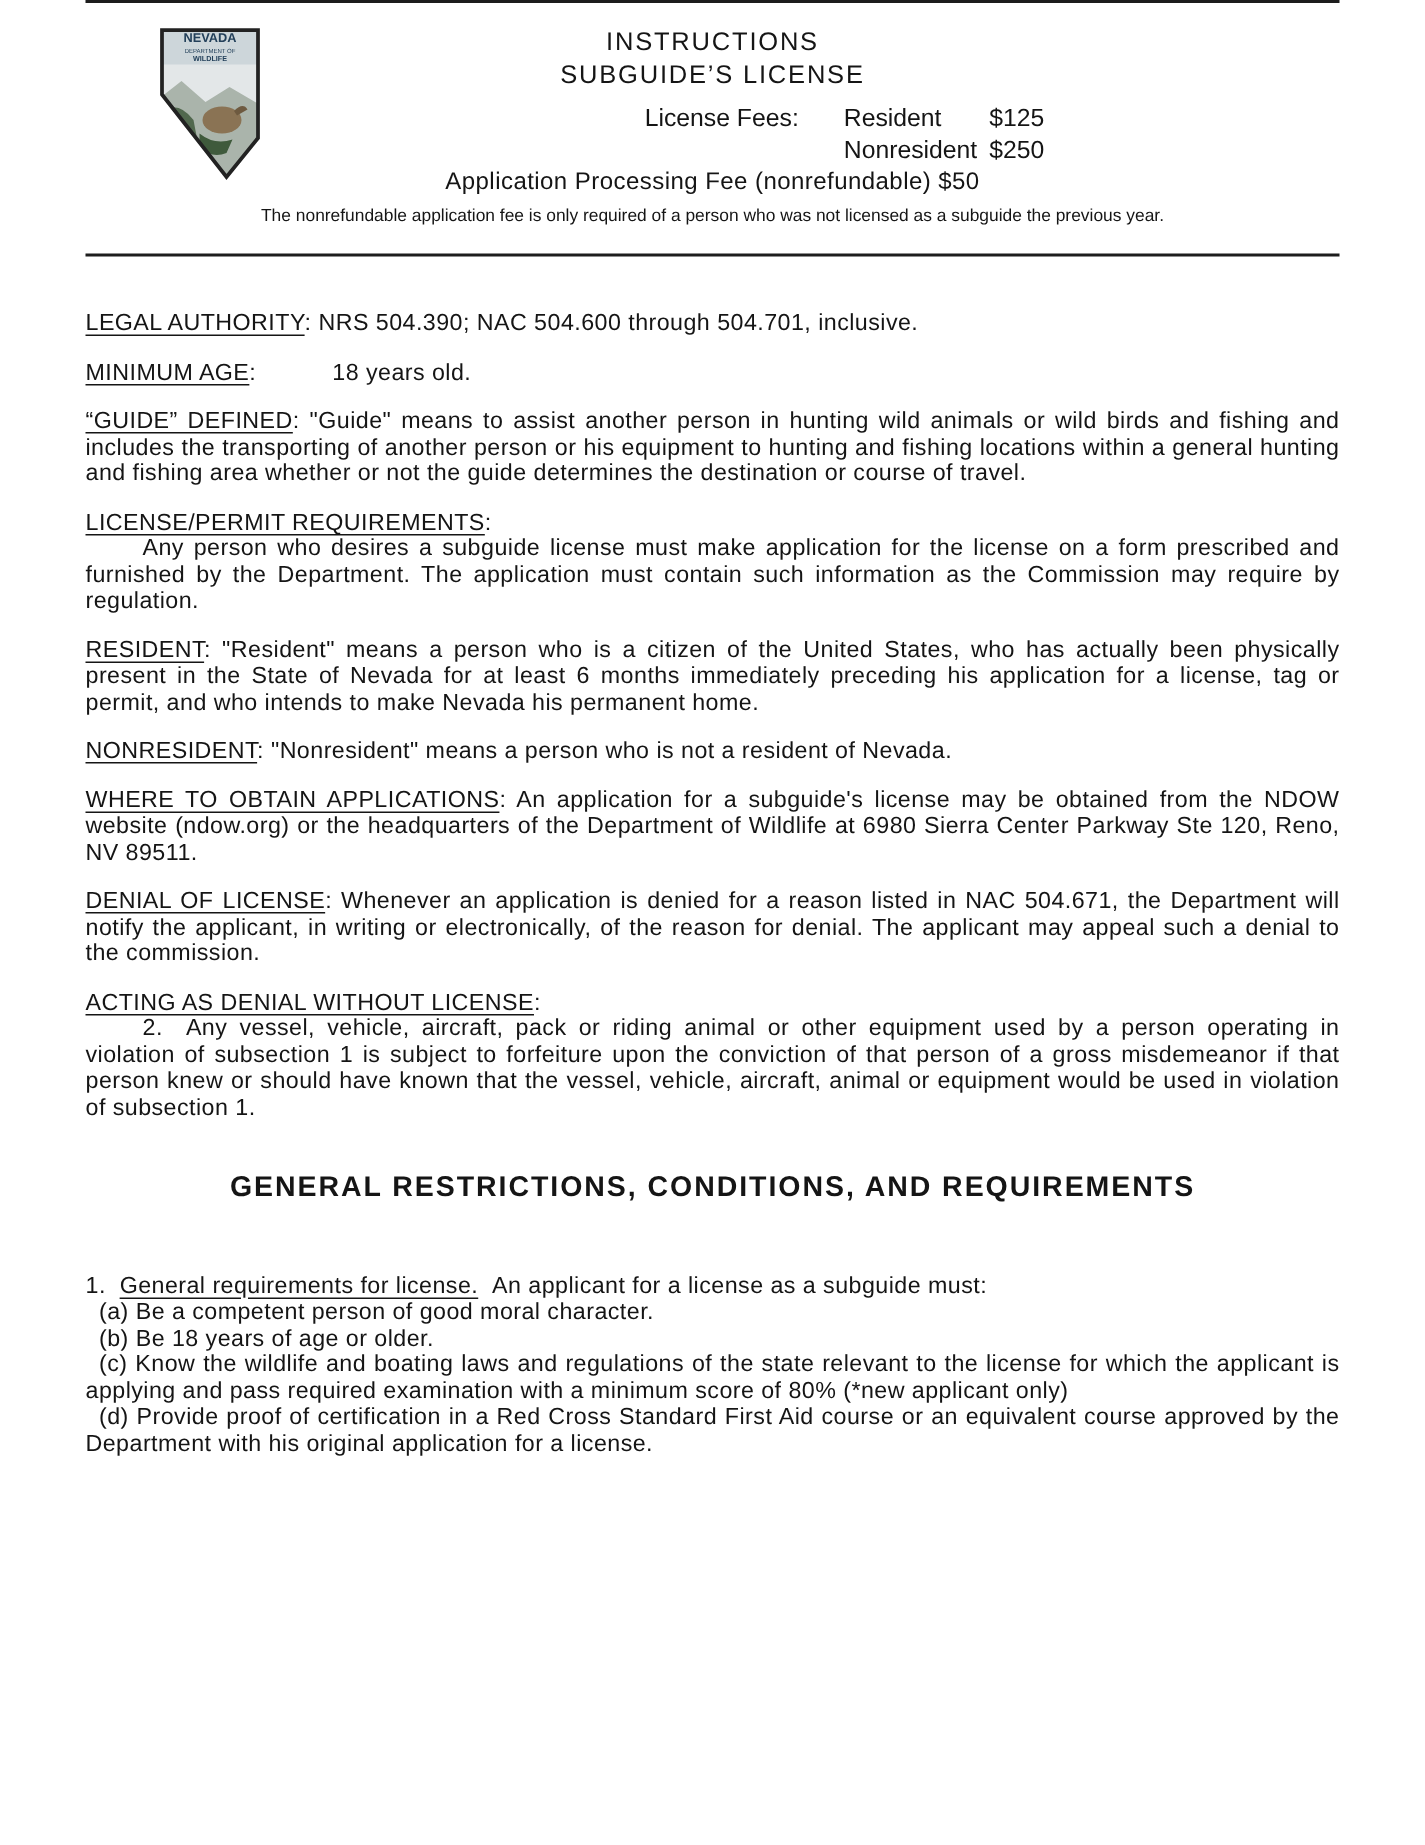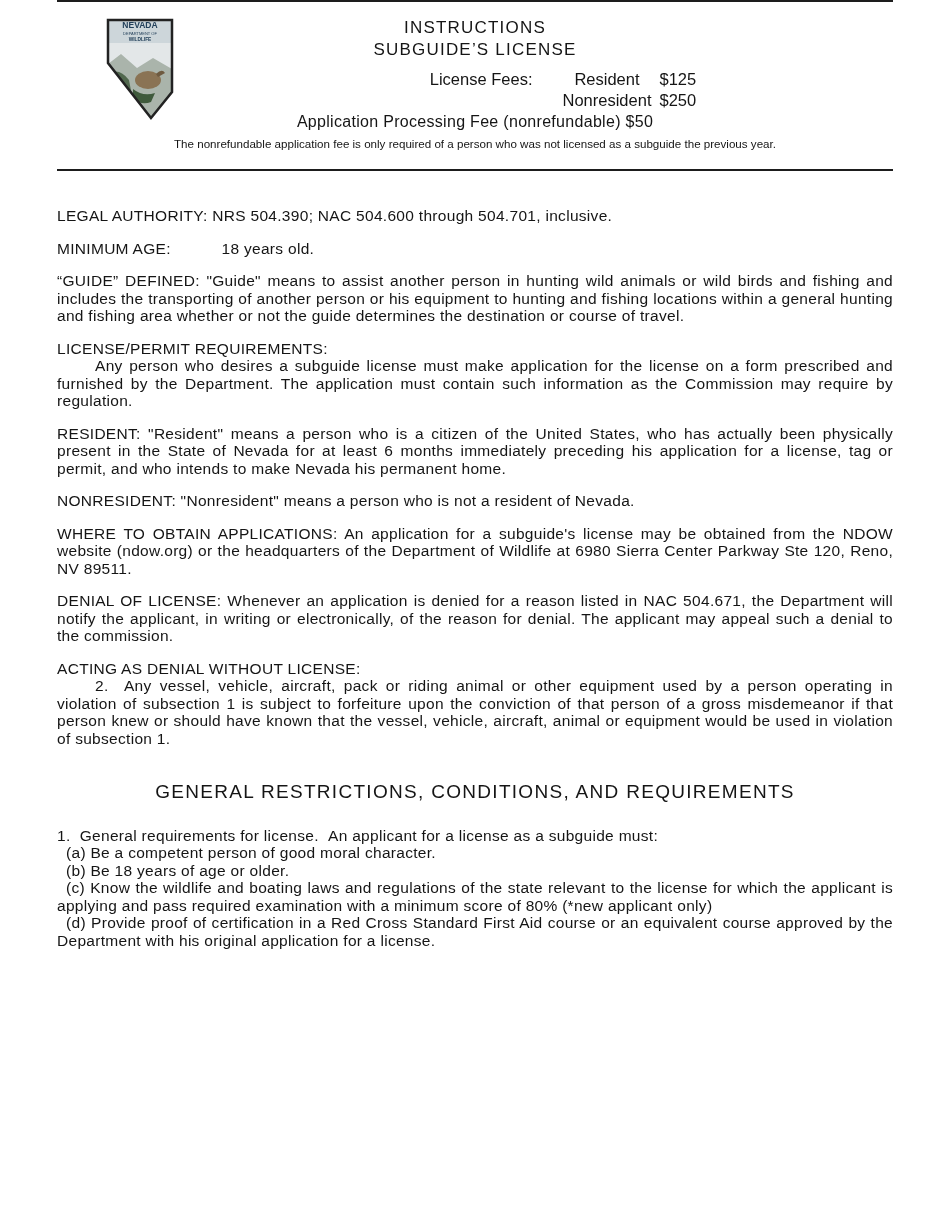--- a/index.html
+++ b/index.html
@@ -5,33 +5,33 @@
   html,body{margin:0;padding:0}
   body{width:950px;height:1230px;background:#ffffff;font-family:"Liberation Sans",sans-serif;color:#151515}
   .page{position:relative;width:950px;height:1015px;overflow:hidden}
   .content{padding:0 57px}
   hr.rule{border:0;border-top:2px solid #1d1d1d;margin:0}
   .top-rule{margin-top:70px}
   .header{position:relative;text-align:center;padding-top:15px;padding-bottom:18px}
   .logo{position:absolute;left:46px;top:14px;width:74px;height:106px}
   .title{font-size:17px;letter-spacing:1.2px;line-height:22px}
   .fees{display:flex;justify-content:center;margin-top:8px}
-  .fees-grid{display:grid;grid-template-columns:auto auto auto;column-gap:8px;text-align:center;font-size:16.5px;line-height:21px;transform:translateX(88px)}
+  .fees-grid{display:grid;grid-template-columns:auto auto auto;column-gap:8px;text-align:left;font-size:16.5px;line-height:21px;transform:translateX(88px)}
   .fees-grid .c1{padding-right:22px}
   .processing{font-size:16px;margin-top:2px;letter-spacing:0.3px}
   .note{font-size:11.6px;margin-top:5px;line-height:15px}
   .body-text{padding-top:36px;font-size:15.5px;line-height:17.5px;letter-spacing:0.3px}
   p{margin:0}
   .para,.para0{text-align:justify}
   .para{margin-bottom:15px}
   .group{margin-bottom:15px}
   .cont{text-align:justify;text-indent:38px}
   .sub{text-align:justify;text-indent:9px}
-  .u{text-underline-offset:2.5px}
-  .general-heading{text-align:center;font-size:19px;font-weight:400;letter-spacing:1.3px;margin:36px 0 26px;color:#151515}
+  .u{text-decoration:underline;text-underline-offset:2.5px}
+  .general-heading{text-align:center;font-size:19px;font-weight:700;letter-spacing:1.3px;margin:36px 0 48px;color:#151515}
   .footer{position:absolute;left:57px;right:57px;top:1184px}
   .footer-line{display:flex;font-size:14px;padding-top:3px;padding-right:30px;align-items:baseline}
   .f2{}
   .f3{margin-left:62px}
   .f4{margin-left:auto}
 </style>
 </head>
 <body>
 
 <div class="page">

